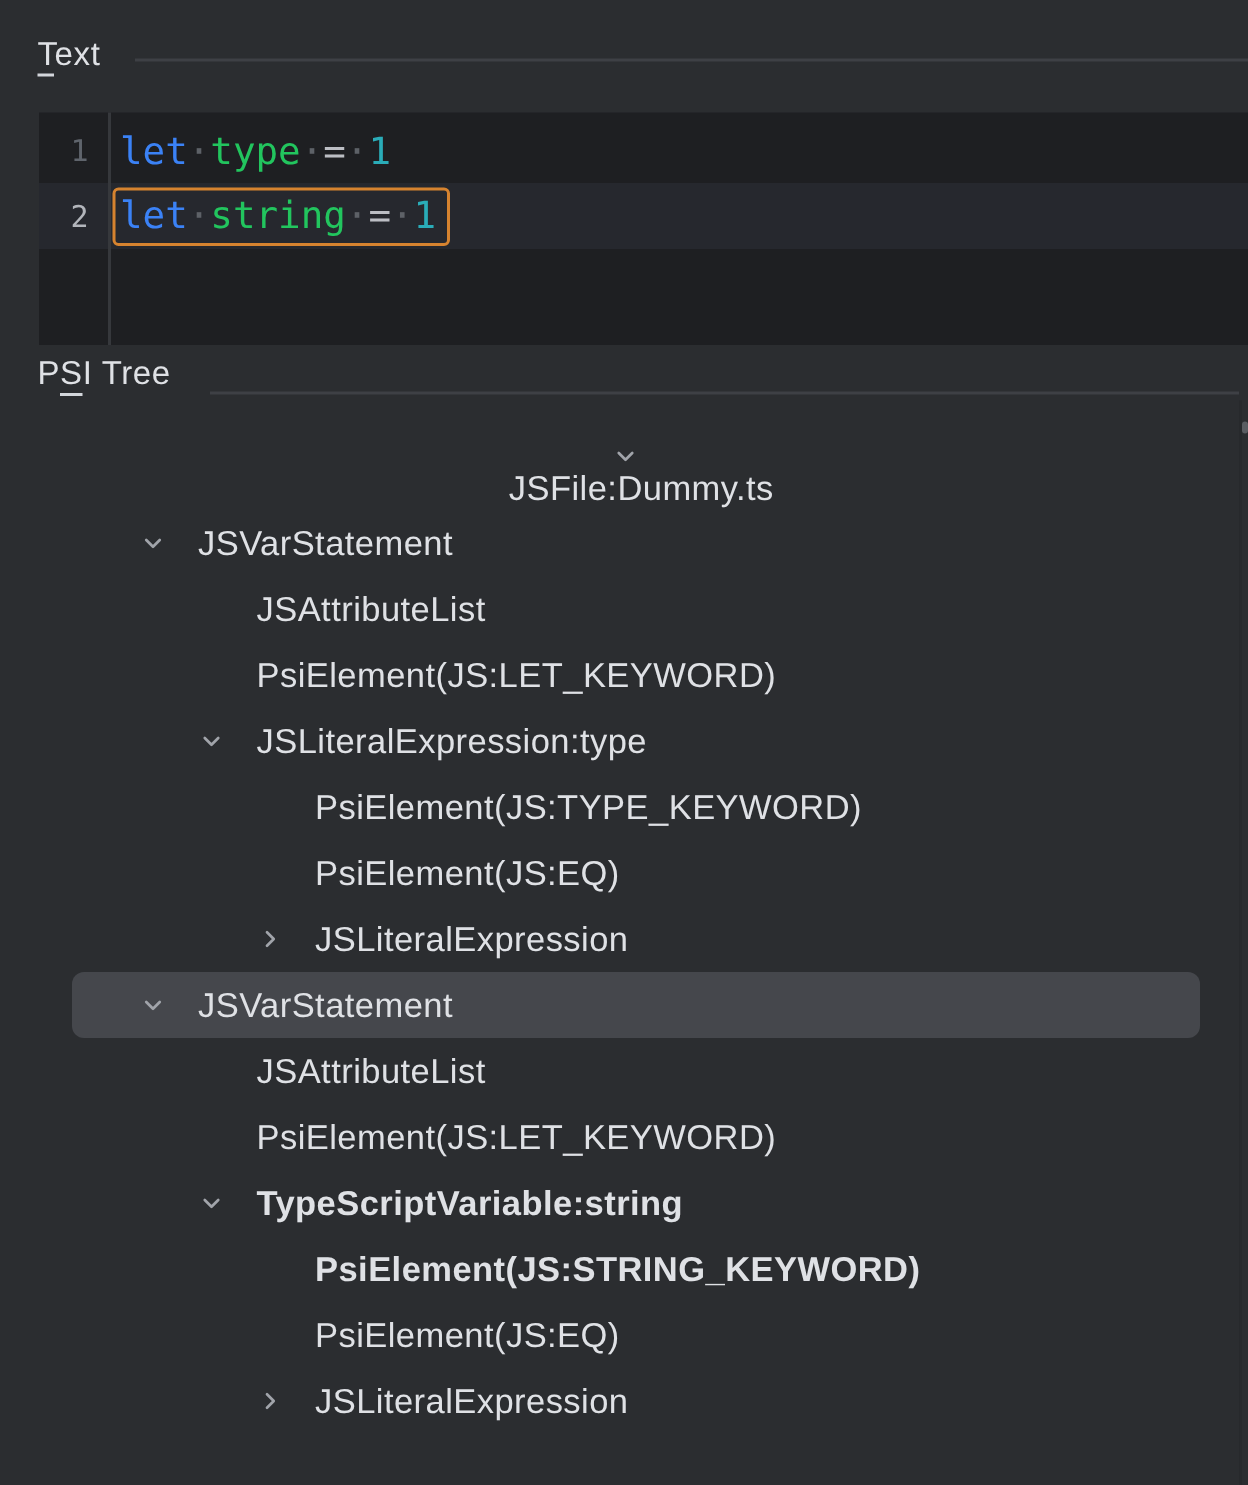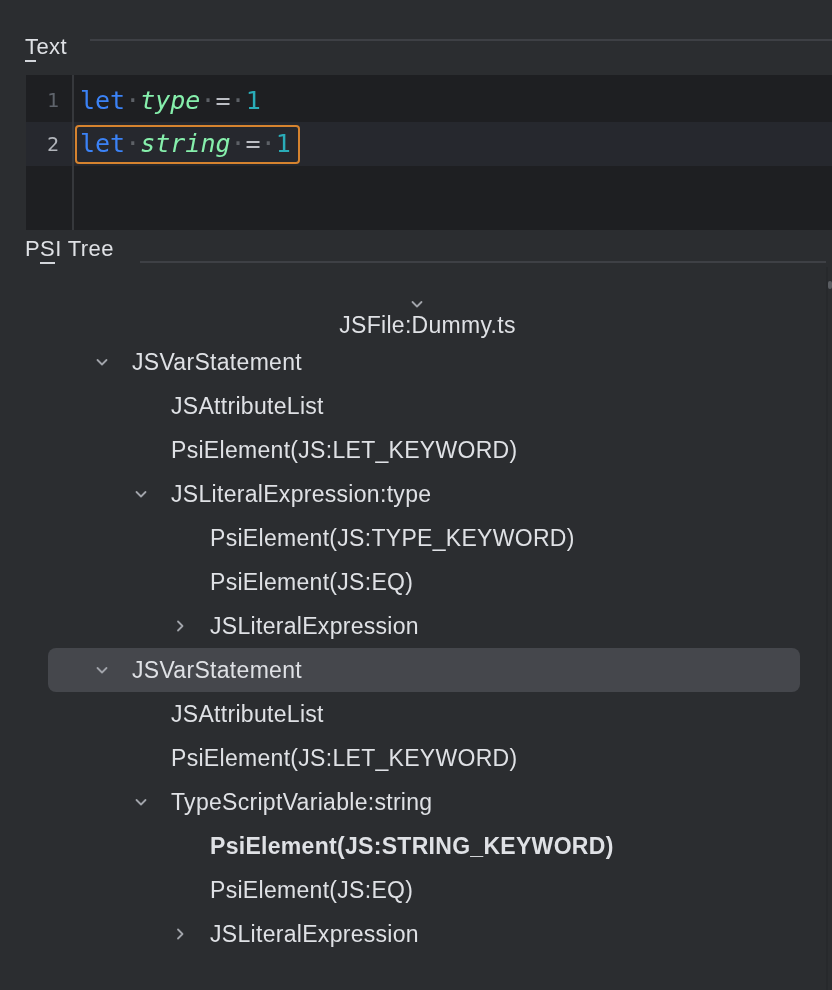--- a/index.html
+++ b/index.html
@@ -6,21 +6,21 @@
   .app{
     position:relative;width:832px;height:990px;overflow:hidden;
     background:#2B2D30;font-family:"Liberation Sans",sans-serif;
     -webkit-font-smoothing:antialiased;
   }
   
   .section-label{
     position:absolute;left:25px;font-size:22px;line-height:26px;
     color:#DFE1E5;letter-spacing:.4px;white-space:nowrap;
   }
-  #text-label{top:34px;}
+  #text-label{top:23px;}
   #psi-label{top:236px;}
   .mn{border-bottom:2px solid #D3D6DB;padding-bottom:1px;}
   .hsep{position:absolute;height:2px;background:#3E4045;}
   #sep-text{left:90px;right:0;top:39px;}
   #sep-psi{left:140px;right:6px;top:261px;}
 
   
   .editor{
     position:absolute;left:26px;right:0;top:75px;height:155px;
     background:#1E1F22;font-family:"DejaVu Sans Mono",monospace;font-size:25px;
@@ -29,21 +29,21 @@
   .gutline{position:absolute;left:46px;top:0;bottom:0;width:2px;background:#36383C;}
   .ed-rows{position:relative;padding-top:3px;}
   .ed-row{position:relative;display:flex;height:44px;align-items:center;}
   .gut{
     width:46px;flex:none;box-sizing:border-box;text-align:right;padding-right:13px;
     font-size:20px;color:#5F646C;
   }
   .ed-row.current .gut{color:#B2B5BB;}
   .code{padding-left:8px;white-space:pre;}
   .tk-kw{color:#3b82f6;}
-  .tk-id{color:#86efac;font-style:italic;}
+  .tk-id{color:#22c55e;}
   .tk-op{color:#BCBEC4;}
   .tk-num{color:#2AACB8;}
   .tk-ws{color:#5D6167;}
   .psi-box{
     display:inline-block;border:2px solid #D6832F;border-radius:4px;
     padding:2px 7px 4px 3px;margin-left:-5px;
   }
 
   
   .tree{position:absolute;left:0;top:296px;width:832px;}
@@ -147,21 +147,21 @@
         <span class="tree-label">JSVarStatement</span>
       </div>
       <div class="tree-row" style="padding-left: 85px;">
         <div class="chev-slot"></div>
         <span class="tree-label">JSAttributeList</span>
       </div>
       <div class="tree-row" style="padding-left: 85px;">
         <div class="chev-slot"></div>
         <span class="tree-label">PsiElement(JS:LET_KEYWORD)</span>
       </div>
-      <div class="tree-row" style="padding-left: 85px;">
+      <div class="tree-row" style="padding-left: 85px; font-weight: bold;">
         <div class="chev-slot">
           <svg width="16" height="16" viewBox="0 0 16 16">
             <polyline points="3.5,6 8,10.5 12.5,6" fill="none" stroke="#A1A4AA" stroke-width="1.8" stroke-linecap="round" stroke-linejoin="round"></polyline>
           </svg>
         </div>
         <span class="tree-label">TypeScriptVariable:string</span>
       </div>
       <div class="tree-row" style="padding-left: 124px; font-weight: bold;">
         <div class="chev-slot"></div>
         <span class="tree-label">PsiElement(JS:STRING_KEYWORD)</span>

